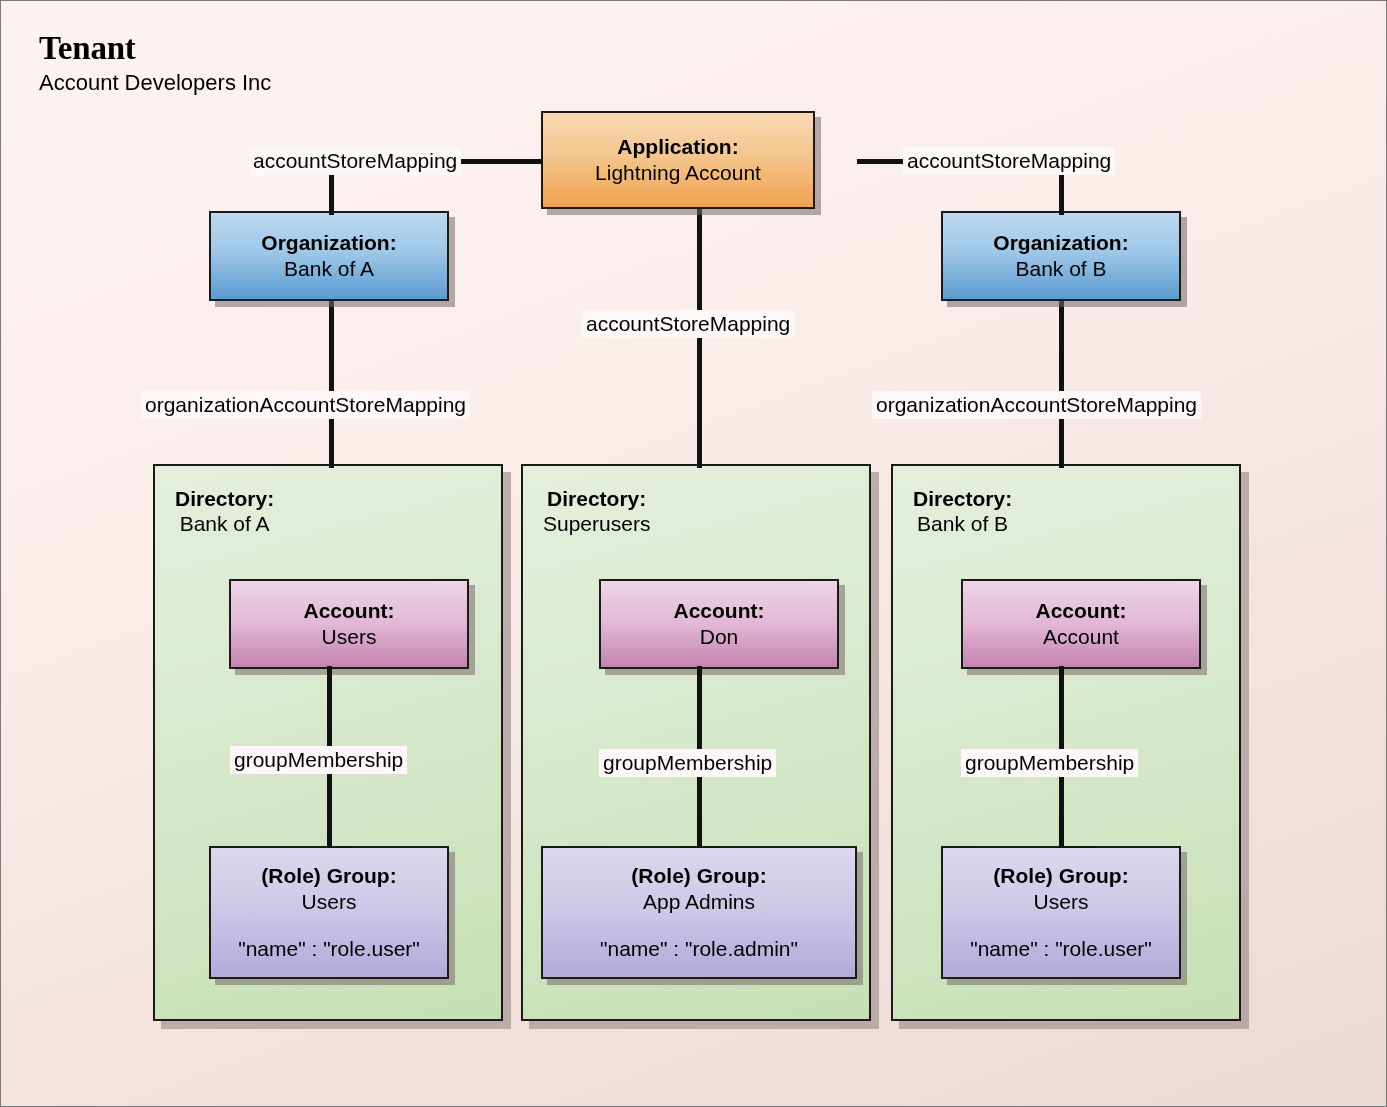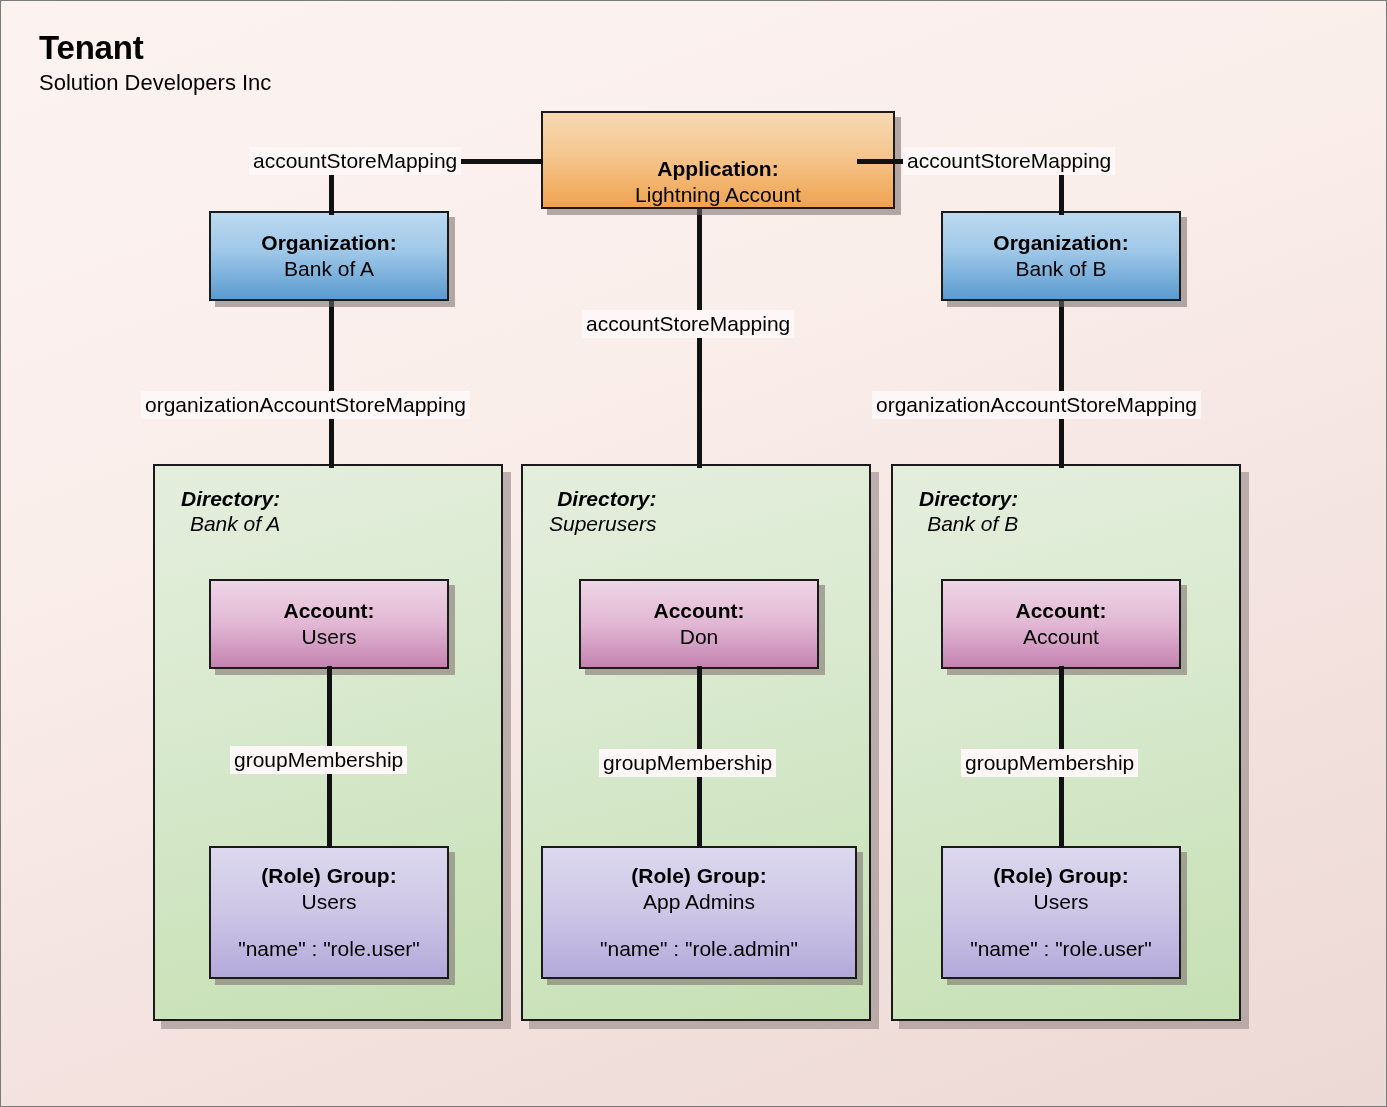--- a/index.html
+++ b/index.html
@@ -27,20 +27,21 @@
     position: absolute;
     left: 38px;
     top: 30px;
   }
   #tenant-title {
     font-size: 33px;
     font-weight: bold;
     color: #000;
     line-height: 1.05;
     letter-spacing: -0.2px;
+    font-family: Liberation Serif, serif;
   }
   #tenant-subtitle {
     font-size: 22px;
     color: #000;
     margin-top: 5px;
     line-height: 1.05;
   }
 
   
   .node {
@@ -67,20 +68,21 @@
   }
 
   .node.app {
     background: linear-gradient(180deg, #f7d9b4 0%, #f5c68e 45%, #f0a350 100%);
   }
   .node.org {
     background: linear-gradient(180deg, #bcd9f0 0%, #9ec7e8 45%, #5b9bd0 100%);
   }
   .node.account {
     background: linear-gradient(180deg, #eed5e6 0%, #e2b7d4 50%, #c583b0 100%);
+    margin-left: 20px;
   }
   .node.group {
     background: linear-gradient(180deg, #dcd8ee 0%, #cdc6e6 50%, #b3a9da 100%);
     justify-content: center;
   }
 
   .node.group .n-json {
     font-size: 21px;
     margin-top: 22px;
     line-height: 1.2;
@@ -90,25 +92,24 @@
   .directory {
     position: absolute;
     box-sizing: border-box;
     border: 2px solid #1a1a1a;
     background: linear-gradient(165deg, #e4eedd 0%, #dcebd3 30%, #c6e0b4 100%);
     box-shadow: 8px 8px 0 rgba(150,135,135,0.6);
     z-index: 2;
   }
   .dir-label {
     position: absolute;
-    left: 26px;
+    left: 20px;
     top: 20px;
-    text-align: right;
-    color: #000;
-    font-style: italic;
+    text-align: center;
+    color: #000;
   }
   .dir-label .d-head {
     font-weight: bold;
     font-size: 21px;
     line-height: 1.2;
   }
   .dir-label .d-sub {
     font-size: 21px;
     line-height: 1.25;
   }
@@ -141,41 +142,41 @@
     z-index: 8;
   }
 </style>
 </head>
 <body>
 
 <div id="canvas">
 
   <div id="title-block">
     <div id="tenant-title">Tenant</div>
-    <div id="tenant-subtitle">Solution Developers Inc</div>
+    <div id="tenant-subtitle">Account Developers Inc</div>
   </div>
 
   <div class="conn-h above" style="left:330px; top:158px; width:212px;"></div>
 
   <div class="conn-v above" style="left:328px; top:158px; height:56px;"></div>
 
   <div class="conn-h above" style="left:856px; top:158px; width:206px;"></div>
   <div class="conn-v above" style="left:1058px; top:158px; height:56px;"></div>
 
   <div class="conn-v" style="left:696px; top:205px; height:262px;"></div>
 
   <div class="conn-v" style="left:328px; top:300px; height:167px;"></div>
 
   <div class="conn-v" style="left:1058px; top:300px; height:167px;"></div>
 
   <div class="conn-v" style="left:326px; top:665px; height:182px; z-index:6;"></div>
   <div class="conn-v" style="left:696px; top:665px; height:182px; z-index:6;"></div>
   <div class="conn-v" style="left:1058px; top:665px; height:182px; z-index:6;"></div>
 
-  <div class="node app" style="left:540px; top:110px; width:354px; height:98px;justify-content:flex-end;">
+  <div class="node app" style="left:540px; top:110px; width:274px; height:98px;">
     <div class="n-head">Application:</div>
     <div class="n-sub">Lightning Account</div>
   </div>
 
   <div class="node org" style="left:208px; top:210px; width:240px; height:90px;">
     <div class="n-head">Organization:</div>
     <div class="n-sub">Bank of A</div>
   </div>
 
   <div class="node org" style="left:940px; top:210px; width:240px; height:90px;">

